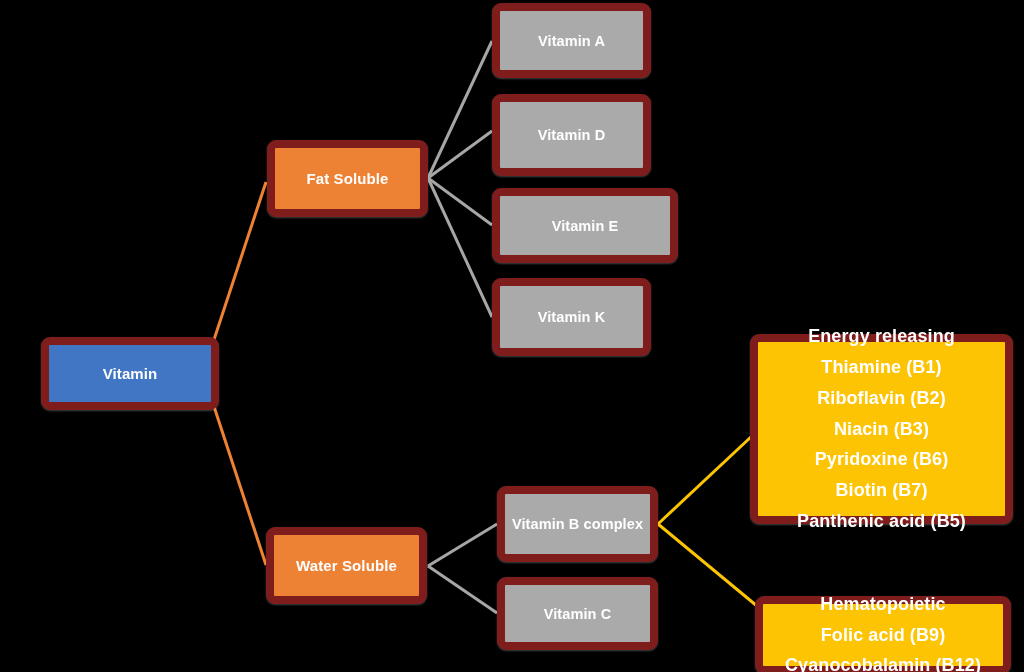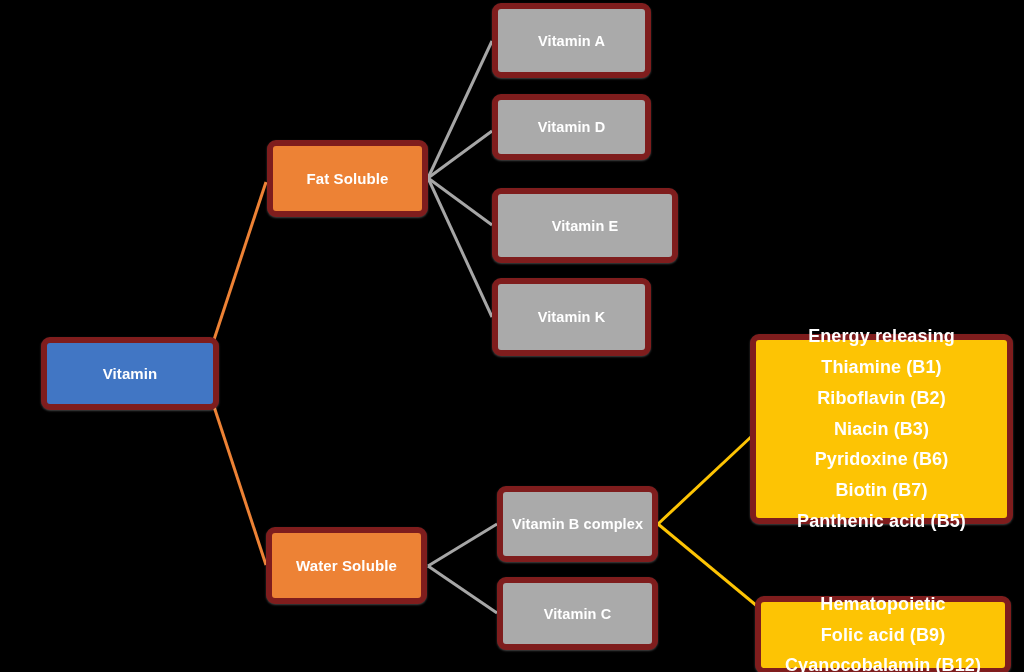--- a/index.html
+++ b/index.html
@@ -20,21 +20,21 @@
     left: 0;
     top: 0;
     width: 1024px;
     height: 672px;
     pointer-events: none;
   }
   .node {
     position: absolute;
     box-sizing: border-box;
     border-radius: 9px;
-    border: 6px solid #7f1d1d;
+    border: 8px solid #7f1d1d;
     display: flex;
     flex-direction: column;
     align-items: center;
     justify-content: center;
     color: #ffffff;
     font-weight: bold;
     text-align: center;
     letter-spacing: 0.1px;
     box-shadow: 0 1px 2px rgba(255,255,255,0.25);
   }
@@ -91,21 +91,21 @@
   </div>
 
   <div class="node branch" style="left:266px; top:527px; width:161px; height:77px;">
     <span>Water Soluble</span>
   </div>
 
   <div class="node leaf" style="left:492px; top:3px; width:159px; height:75px;">
     <span>Vitamin A</span>
   </div>
 
-  <div class="node leaf" style="left:492px; top:94px; width:159px; height:66px;">
+  <div class="node leaf" style="left:492px; top:94px; width:159px; height:82px;">
     <span>Vitamin D</span>
   </div>
 
   <div class="node leaf" style="left:492px; top:188px; width:186px; height:75px;">
     <span>Vitamin E</span>
   </div>
 
   <div class="node leaf" style="left:492px; top:278px; width:159px; height:78px;">
     <span>Vitamin K</span>
   </div>

